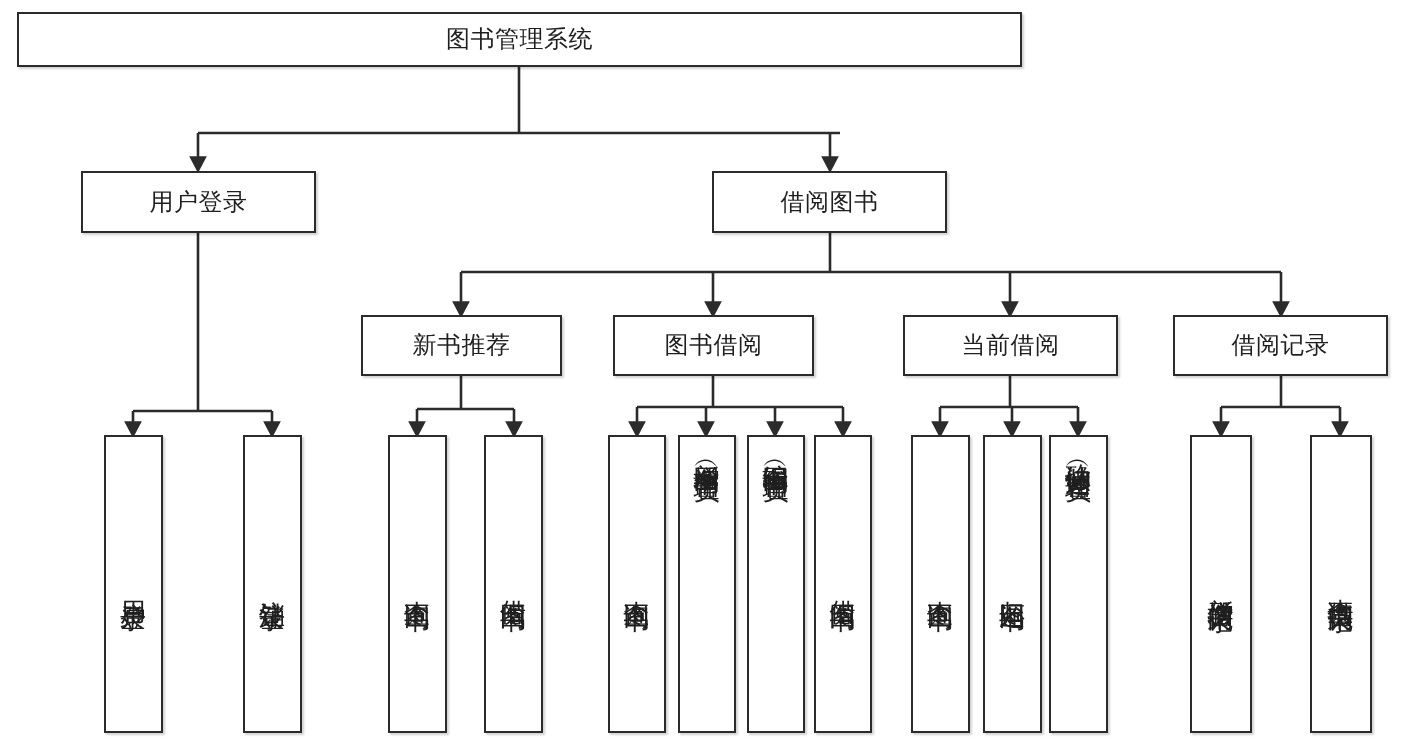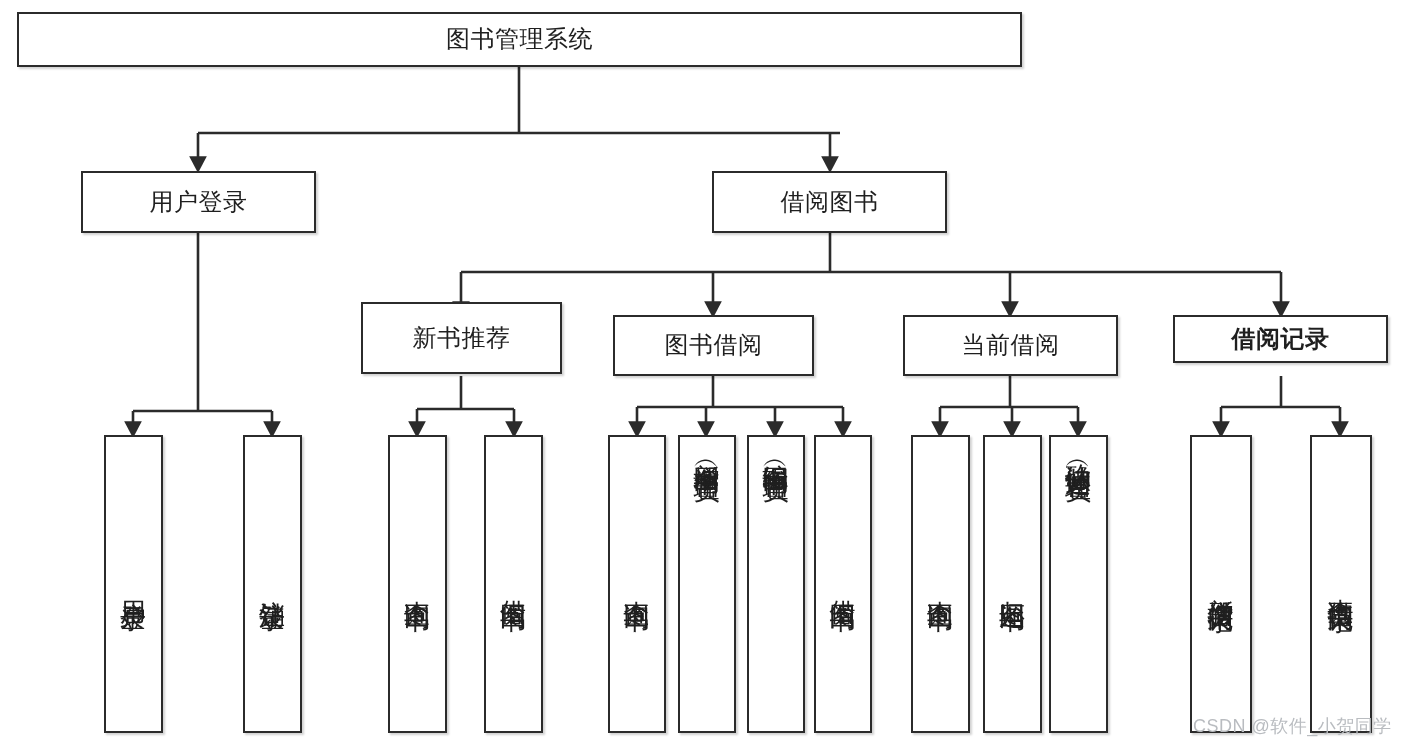--- a/index.html
+++ b/index.html
@@ -133,30 +133,30 @@
     <span class="label">图书管理系统</span>
   </div>
 
   <div class="node horiz" style="left:81px; top:171px; width:235px; height:62px;">
     <span class="label">用户登录</span>
   </div>
   <div class="node horiz" style="left:712px; top:171px; width:235px; height:62px;">
     <span class="label">借阅图书</span>
   </div>
 
-  <div class="node horiz" style="left:361px; top:302px; width:201px; height:72px;">
+  <div class="node horiz" style="left:361px; top:315px; width:201px; height:61px;">
     <span class="label">新书推荐</span>
   </div>
   <div class="node horiz" style="left:903px; top:315px; width:215px; height:61px;">
     <span class="label">当前借阅</span>
   </div>
   <div class="node horiz" style="left:613px; top:315px; width:201px; height:61px;">
     <span class="label">图书借阅</span>
   </div>
-  <div class="node horiz" style="left:1173px; top:315px; width:215px; height:48px;font-weight:bold;">
+  <div class="node horiz" style="left:1173px; top:315px; width:215px; height:61px;">
     <span class="label">借阅记录</span>
   </div>
 
   <div class="node vert centered" style="left:104px; top:435px; width:59px; height:298px;">
     <span class="label">用户登录</span>
   </div>
   <div class="node vert centered" style="left:243px; top:435px; width:59px; height:298px;">
     <span class="label">注销登录</span>
   </div>
 
@@ -190,15 +190,14 @@
     <span class="label">确认归还（管理员）</span>
   </div>
 
   <div class="node vert centered" style="left:1190px; top:435px; width:62px; height:298px;">
     <span class="label">新增借阅记录</span>
   </div>
   <div class="node vert centered" style="left:1310px; top:435px; width:62px; height:298px;">
     <span class="label">查询借阅记录</span>
   </div>
 
-  <div id="watermark">CSDN @软件_小贺同学</div>
 
 </div>
 
 </body></html>

